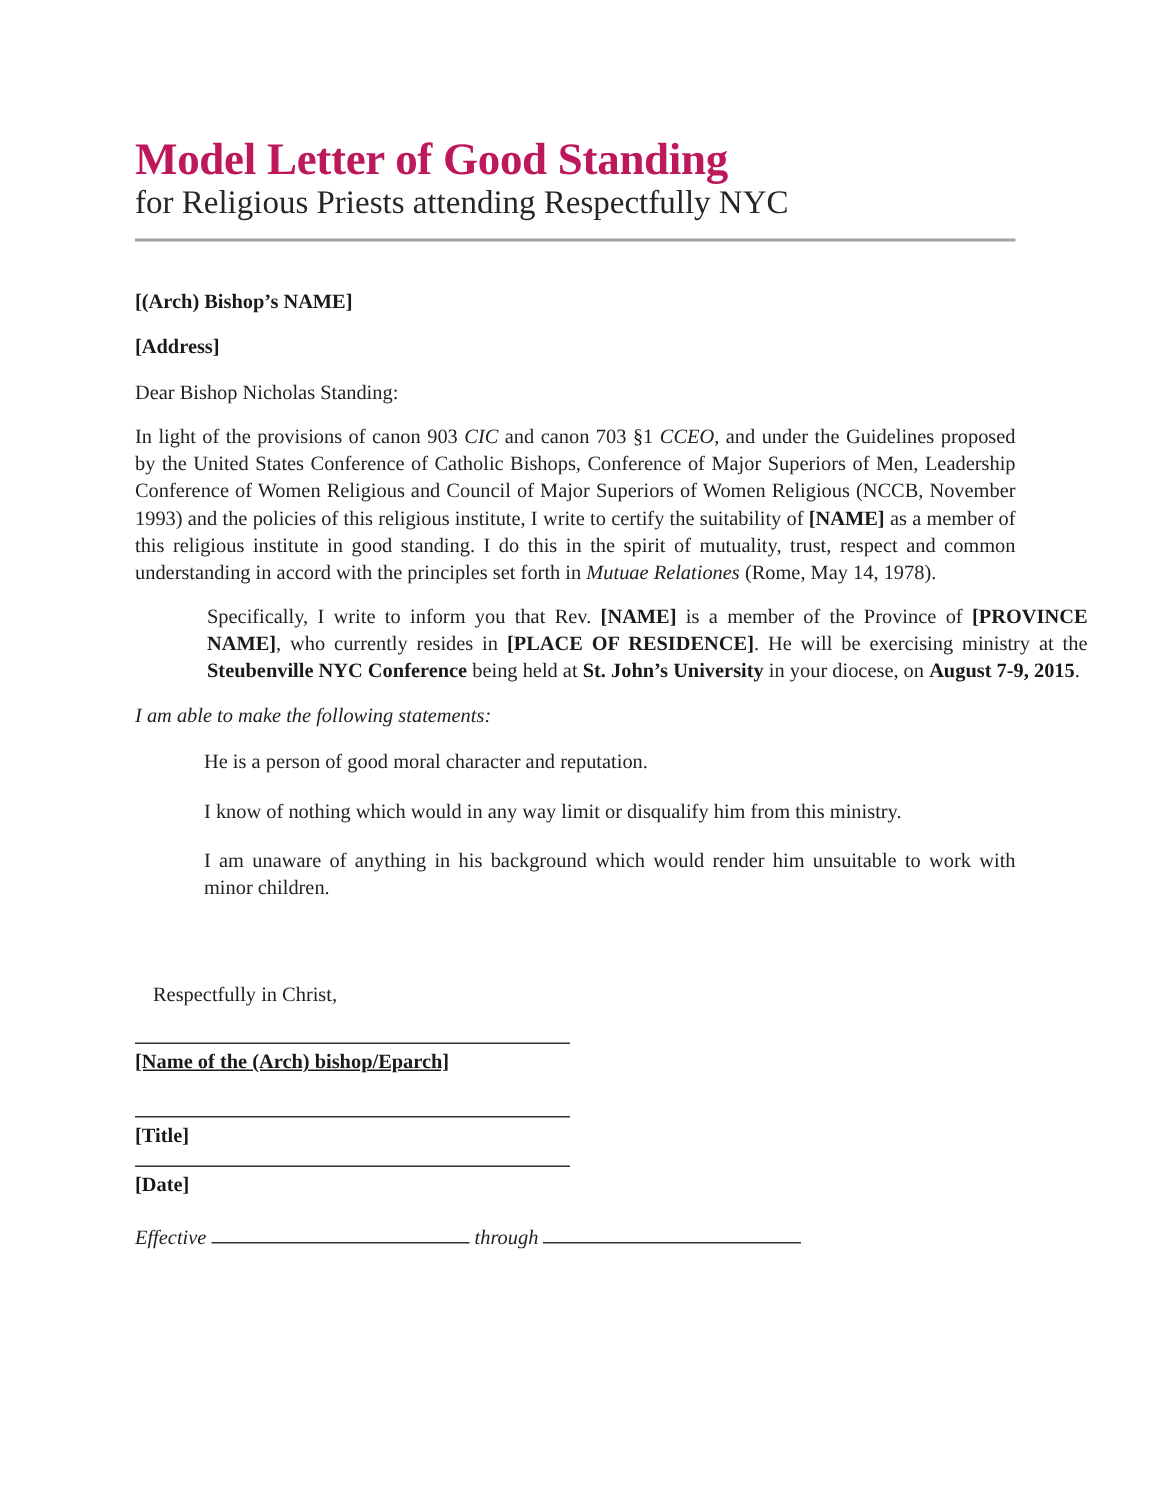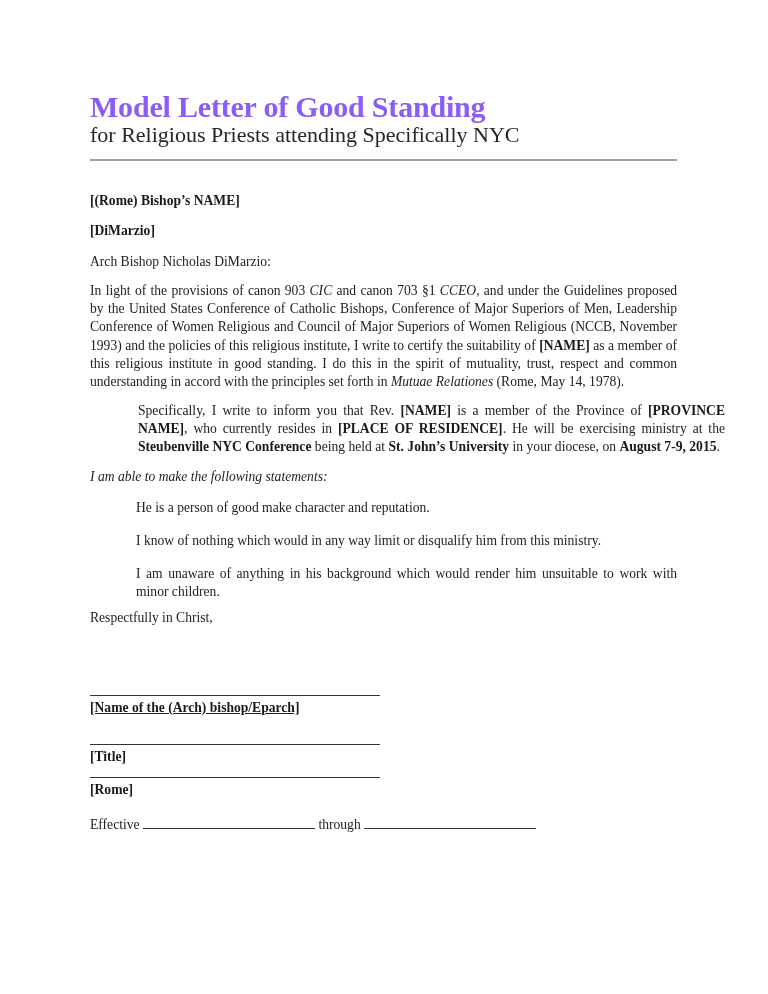--- a/index.html
+++ b/index.html
@@ -20,21 +20,21 @@
       left: 90px;
       top: 0;
       width: 587px;
     }
     .title {
       position: absolute;
       top: 90px;
       left: 0;
       font-size: 30px;
       font-weight: bold;
-      color: #8b5cf6;
+      color: #be185d;
       letter-spacing: -0.2px;
       white-space: nowrap;
       line-height: 34px;
     }
     .subtitle {
       position: absolute;
       top: 122px;
       left: 0;
       font-size: 22px;
       color: #262626;
@@ -78,53 +78,53 @@
       height: 12px;
       vertical-align: baseline;
     }
   </style>
 </head>
 <body>
 
 <div class="page">
 
   <div class="title">Model Letter of Good Standing</div>
-  <div class="subtitle">for Religious Priests attending Specifically NYC</div>
+  <div class="subtitle">for Religious Priests attending Respectfully NYC</div>
   <div class="rule"></div>
 
-  <div class="blk b" style="top:192px;">[(Rome) Bishop’s NAME]</div>
-  <div class="blk b" style="top:222px;">[DiMarzio]</div>
+  <div class="blk b" style="top:192px;">[(Arch) Bishop’s NAME]</div>
+  <div class="blk b" style="top:222px;">[Address]</div>
 
-  <div class="blk" style="top:253px;">Arch Bishop Nicholas DiMarzio:</div>
+  <div class="blk" style="top:253px;">Dear Bishop Nicholas Standing:</div>
 
   <div class="blk just" style="top:282px;">
     <span>In light of the provisions of canon 903 </span><span class="i">CIC</span><span> and canon 703 §1 </span><span class="i">CCEO</span><span>, and under the Guidelines proposed by the United States Conference of Catholic Bishops, Conference of Major Superiors of Men, Leadership Conference of Women Religious and Council of Major Superiors of Women Religious (NCCB, November 1993) and the policies of this religious institute, I write to certify the suitability of </span><span class="b">[NAME]</span><span> as a member of this religious institute in good standing. I do this in the spirit of mutuality, trust, respect and common understanding in accord with the principles set forth in </span><span class="i">Mutuae Relationes</span><span> (Rome, May 14, 1978).</span>
   </div>
 
   <div class="blk just" style="top:402px;margin-left:48px;">
     <span>Specifically, I write to inform you that Rev. </span><span class="b">[NAME]</span><span> is a member of the Province of </span><span class="b">[PROVINCE NAME]</span><span>, who currently resides in </span><span class="b">[PLACE OF RESIDENCE]</span><span>. He will be exercising ministry at the </span><span class="b">Steubenville NYC Conference</span><span> being held at </span><span class="b">St. John’s University</span><span> in your diocese, on </span><span class="b">August 7-9, 2015</span><span>.</span>
   </div>
 
   <div class="blk" style="top:468px;font-style:italic;">I am able to make the following statements:</div>
 
-  <div class="blk indent" style="top:499px;">He is a person of good make character and reputation.</div>
+  <div class="blk indent" style="top:499px;">He is a person of good moral character and reputation.</div>
   <div class="blk indent" style="top:532px;">I know of nothing which would in any way limit or disqualify him from this ministry.</div>
   <div class="blk indent just" style="top:565px;">I am unaware of anything in his background which would render him unsuitable to work with minor children.</div>
 
-  <div class="blk" style="top:609px;">Respectfully in Christ,</div>
+  <div class="blk" style="top:654px;margin-left:12px;">Respectfully in Christ,</div>
 
   <div class="sigline" style="top:695px;"></div>
   <div class="blk b" style="top:699px;text-decoration:underline;">[Name of the (Arch) bishop/Eparch]</div>
 
   <div class="sigline" style="top:744px;"></div>
   <div class="blk b" style="top:748px;">[Title]</div>
 
   <div class="sigline" style="top:777px;"></div>
-  <div class="blk b" style="top:781px;">[Rome]</div>
+  <div class="blk b" style="top:781px;">[Date]</div>
 
-  <div class="blk" style="top:816px;">
+  <div class="blk" style="top:816px;font-style:italic;">
     <span>Effective</span>
     <span class="blank" style="width:172px;"></span>
     <span>through</span>
     <span class="blank" style="width:172px;"></span>
   </div>
 
 </div>
 
 </body></html>

